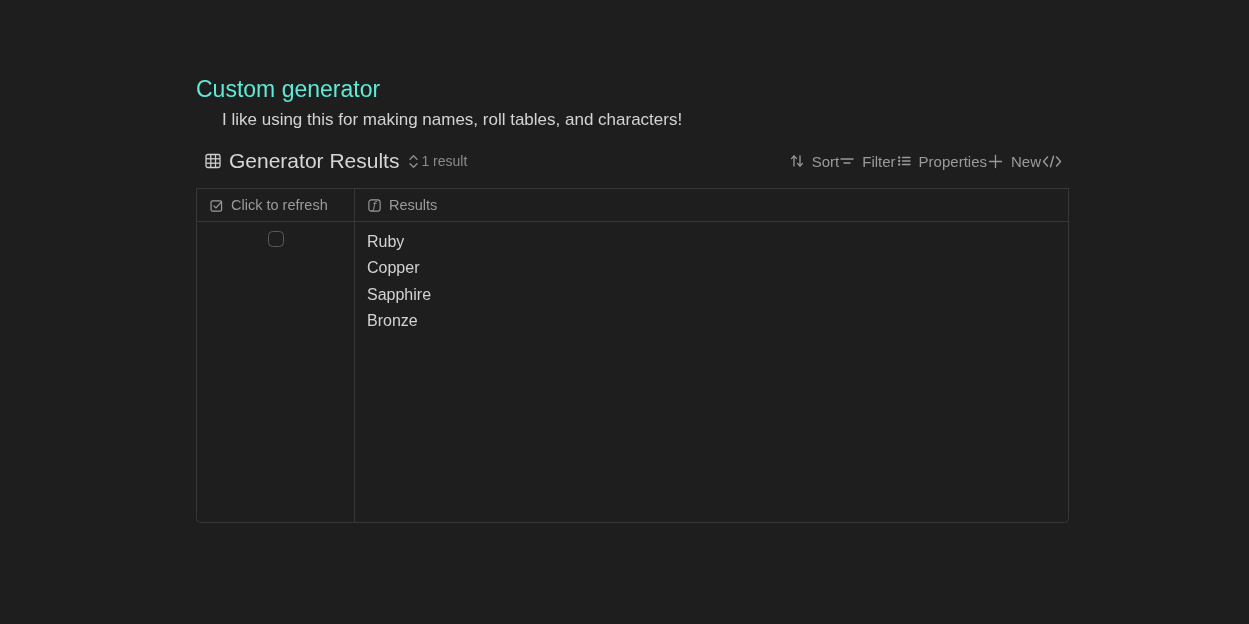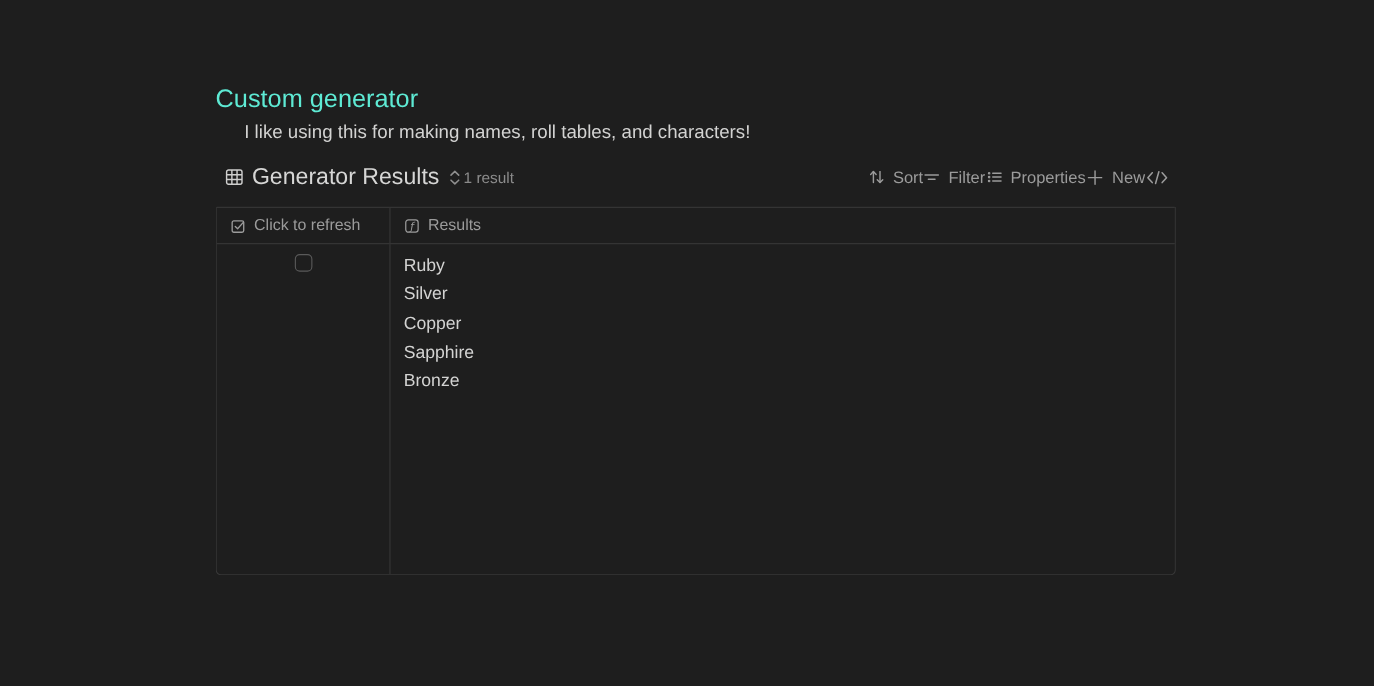--- a/index.html
+++ b/index.html
@@ -184,21 +184,20 @@
         <span>Results</span>
       </div>
     </div>
 
     <div class="trow">
       <div class="td-check">
         <div class="checkbox"></div>
       </div>
       <div class="td-results">
         <div class="result-line">Ruby</div>
-        <div class="result-line">Silver</div>
         <div class="result-line">Copper</div>
         <div class="result-line">Sapphire</div>
         <div class="result-line">Bronze</div>
       </div>
     </div>
   </div>
 
 </div>
 
 </body></html>

